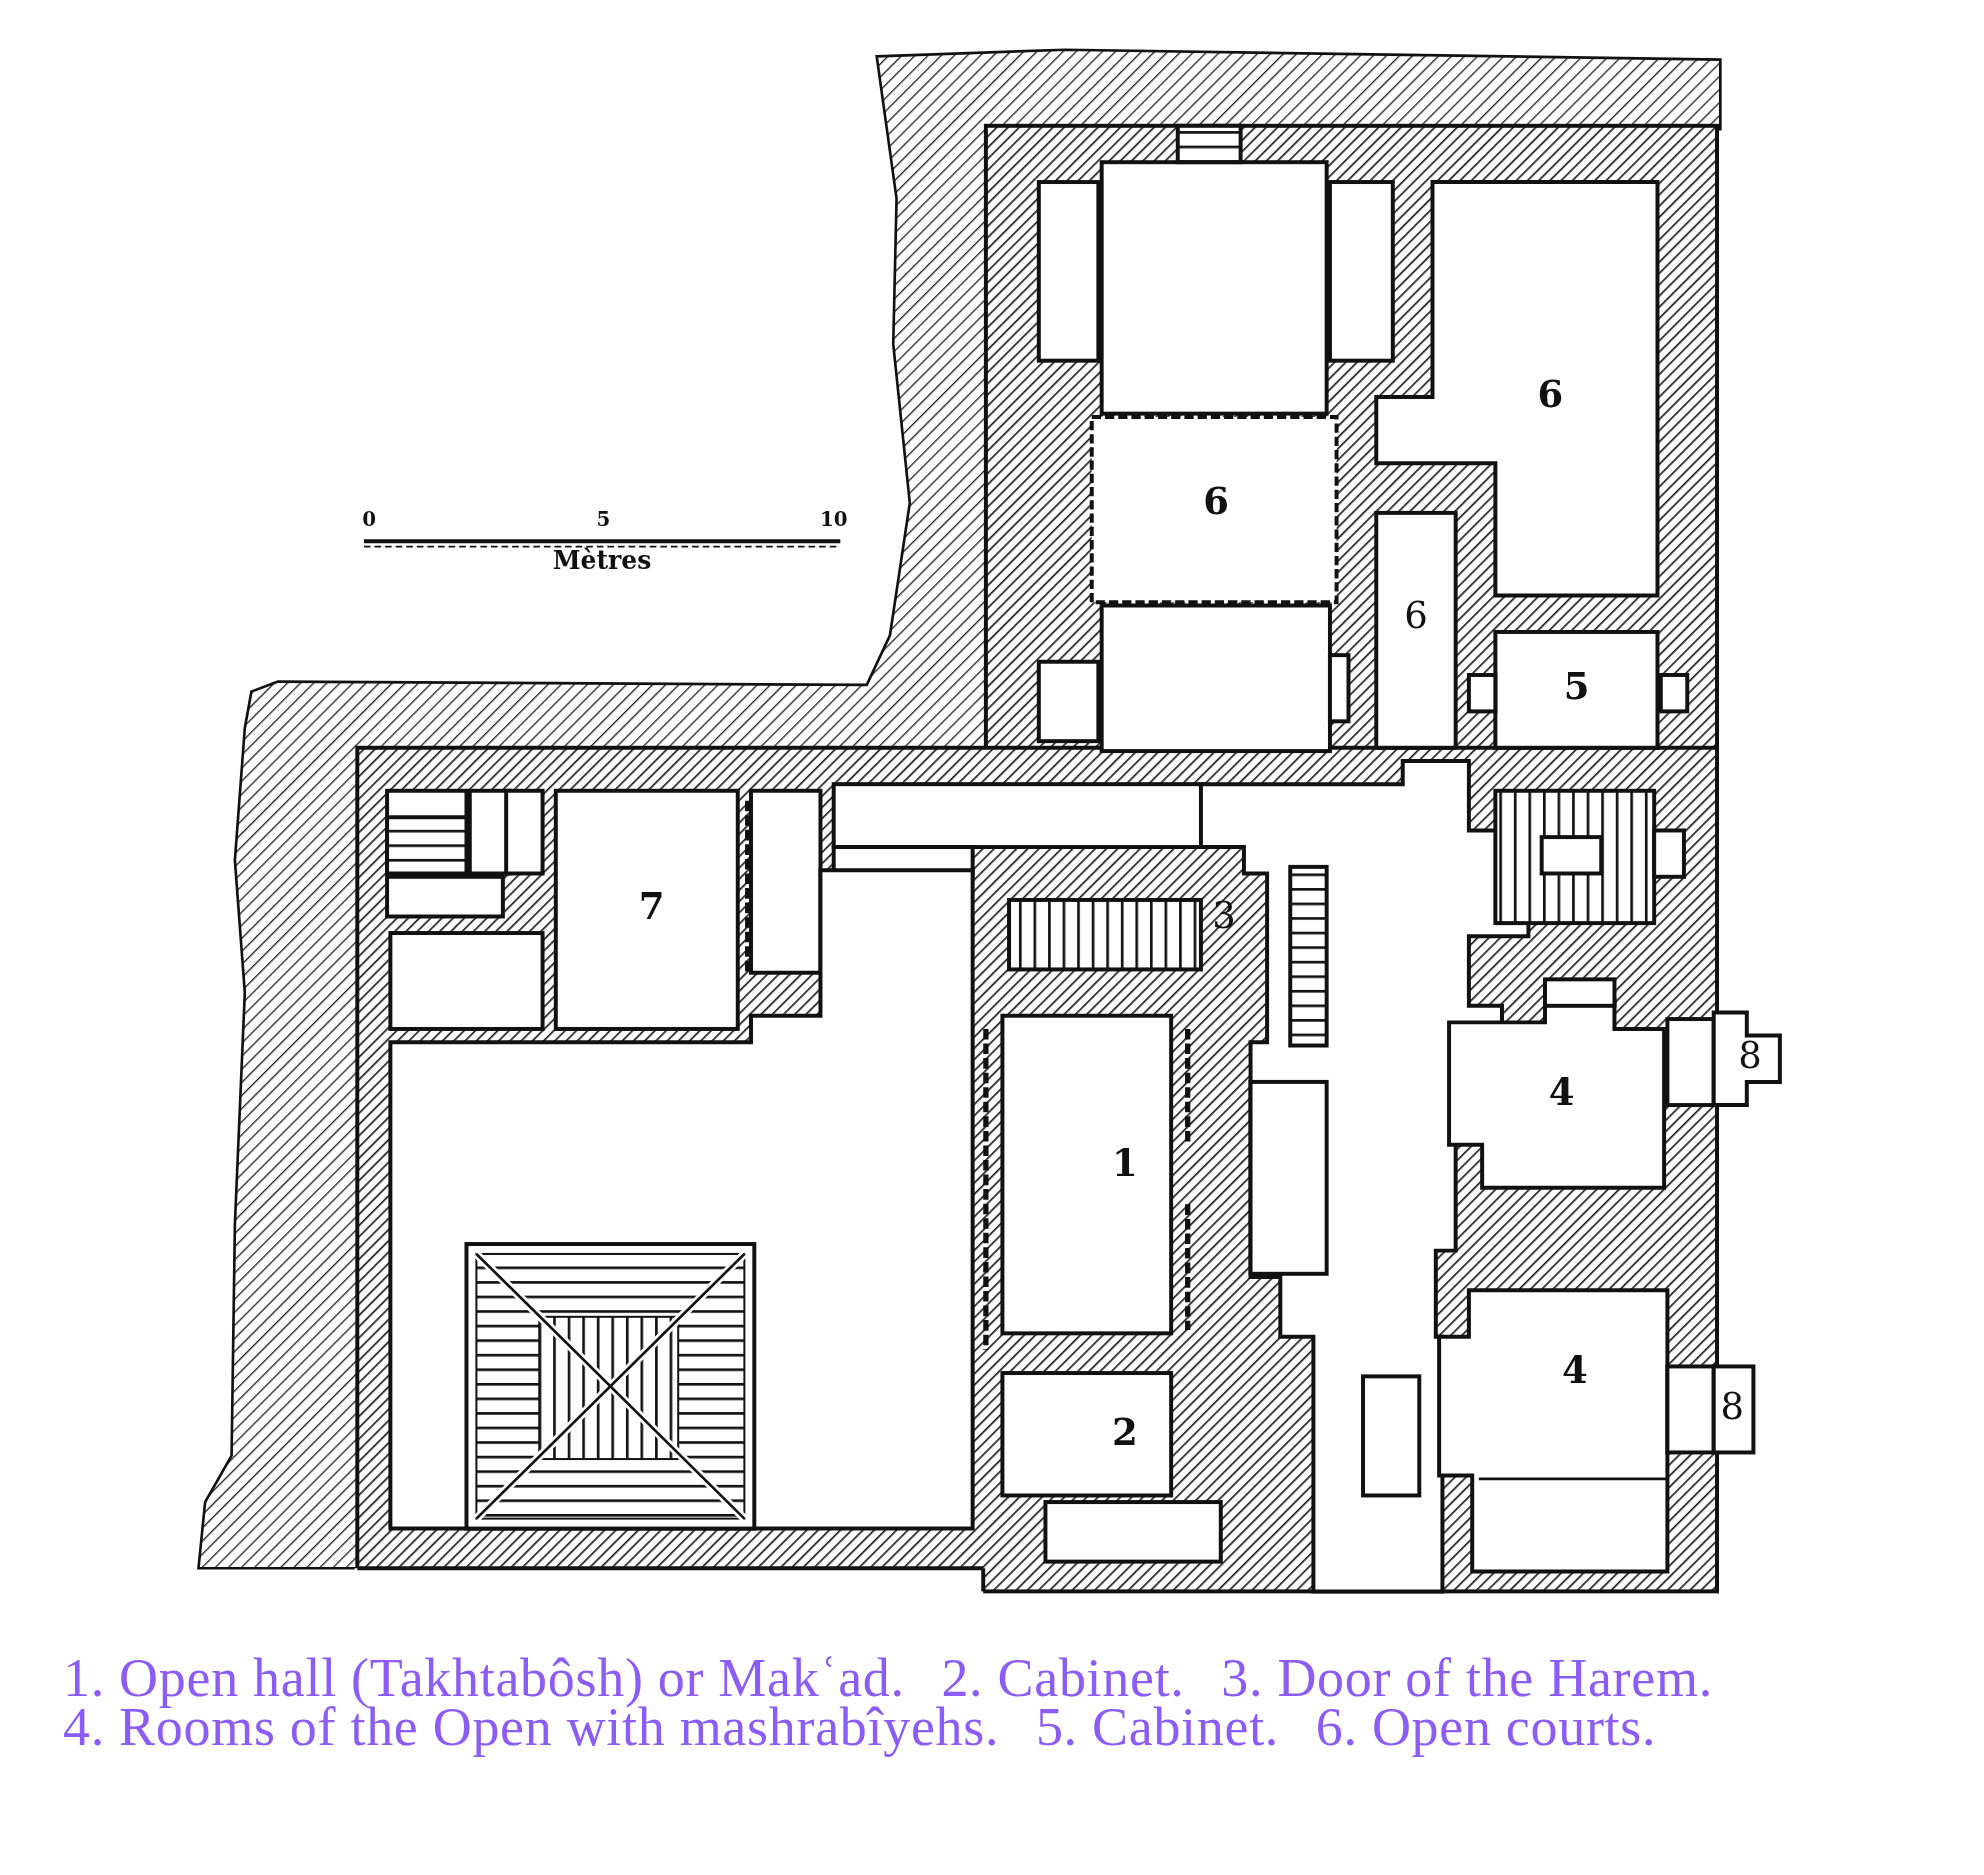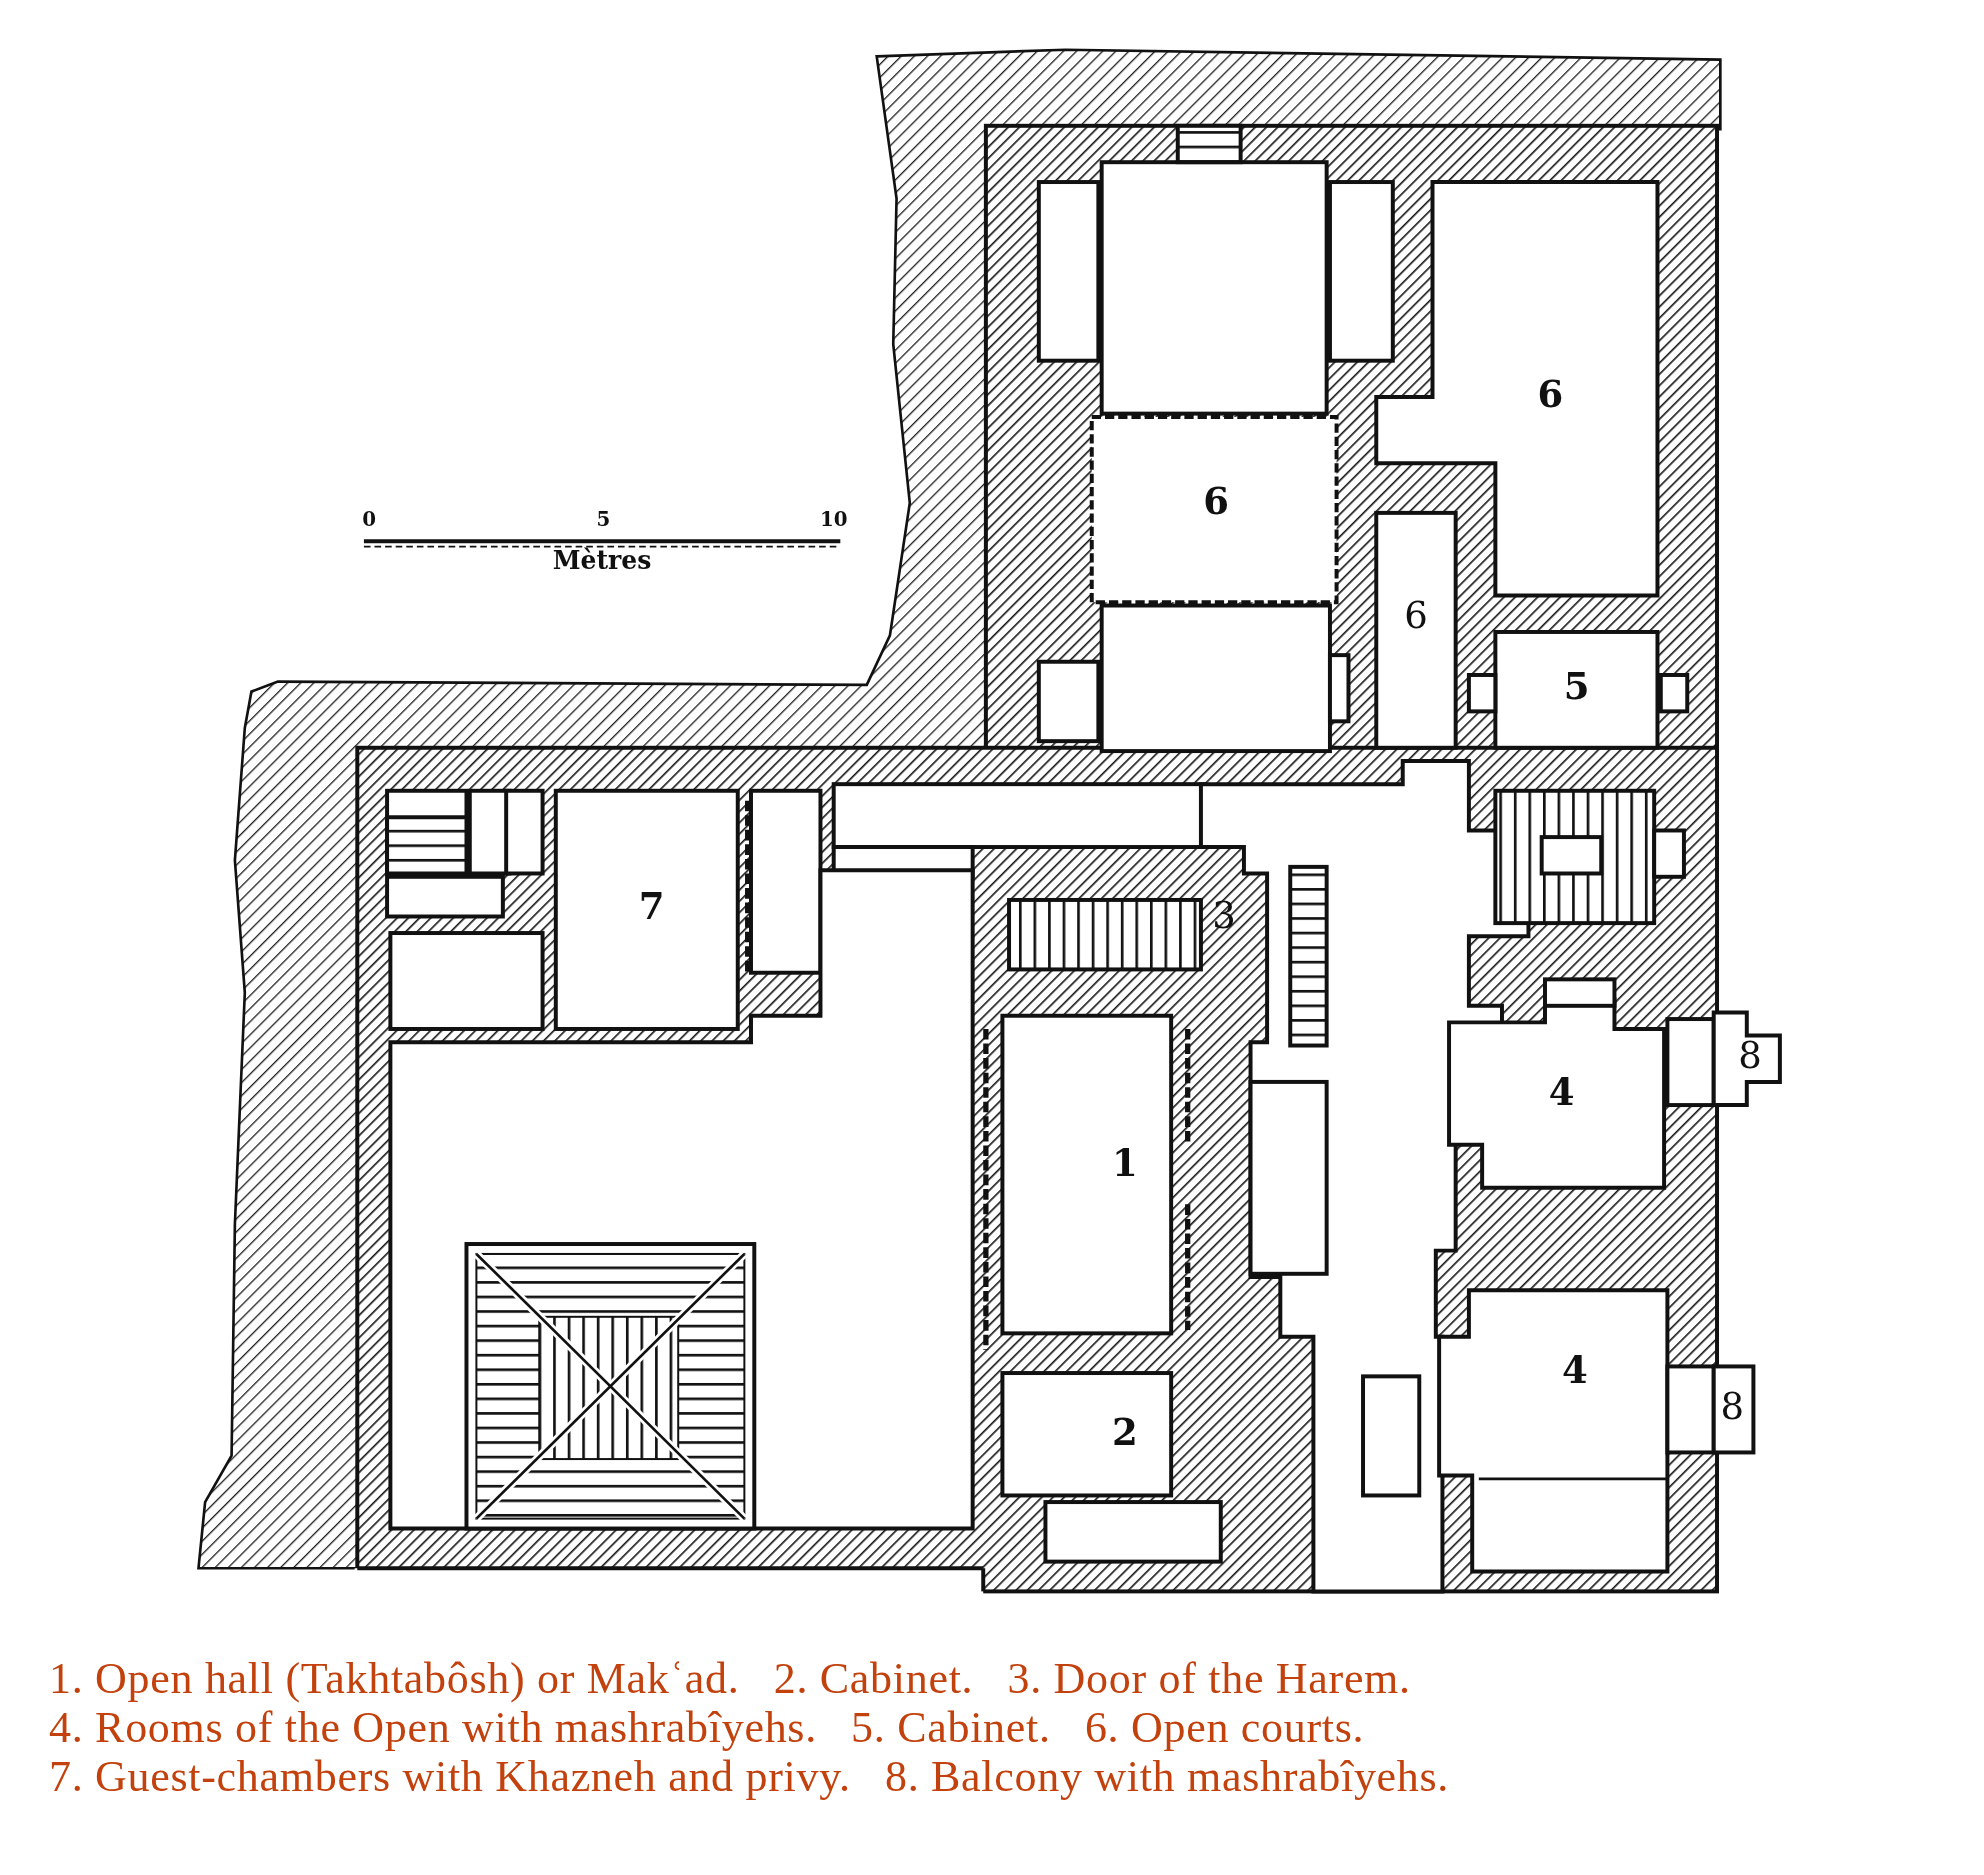--- a/index.html
+++ b/index.html
@@ -2,21 +2,21 @@
 <html style="font-size:10.6px"><head>
 <meta charset="utf-8">
 <style>
   html, body { margin: 0; padding: 0; background: #ffffff; }
   body { width: 1985px; height: 1876px; position: relative; overflow: hidden; font-family: "DejaVu Serif", "Liberation Serif", serif; }
   #plan { position: absolute; left: 0; top: 0; width: 1985px; height: 1876px; }
   .room-label { font-family: "DejaVu Serif", "Liberation Serif", serif; font-weight: bold; font-size: 56px; fill: #111; text-anchor: middle; dominant-baseline: middle; }
   .room-label.light { font-weight: normal; }
   .scale-tick { font-family: "DejaVu Serif", serif; font-weight: bold; font-size: 30px; fill: #111; text-anchor: middle; }
   .scale-unit { font-family: "DejaVu Serif", serif; font-weight: bold; font-size: 38px; fill: #111; text-anchor: middle; }
-  .legend { position: absolute; left: 49px; top: 1654px; width: 1892px; font-family: "Liberation Serif", "DejaVu Serif", serif; font-size: 44px; line-height: 49px; color: #c2410c; }
+  .legend { position: absolute; left: 63px; top: 1654px; width: 1892px; font-family: "Liberation Serif", "DejaVu Serif", serif; font-size: 54px; line-height: 49px; color: #8b5cf6; }
   .legend-line { white-space: nowrap; letter-spacing: 0.7px; }
   .legend-item { margin-right: 22.5px; }
   .legend-num { font-weight: normal; }
 </style>
 </head>
 <body>
 
 <svg id="plan" viewBox="0 0 3000 2835" xmlns="http://www.w3.org/2000/svg">
   <defs>
     <pattern id="hatch" patternUnits="userSpaceOnUse" width="12" height="12" patternTransform="rotate(45)">
@@ -170,18 +170,14 @@
   <div class="legend-line">
     <span class="legend-item"><span class="legend-num">1.</span> <span>Open hall (Takhtabôsh) or Makʿad.</span></span>
     <span class="legend-item"><span class="legend-num">2.</span> <span>Cabinet.</span></span>
     <span class="legend-item"><span class="legend-num">3.</span> <span>Door of the Harem.</span></span>
   </div>
   <div class="legend-line">
     <span class="legend-item"><span class="legend-num">4.</span> <span>Rooms of the Open with mashrabîyehs.</span></span>
     <span class="legend-item"><span class="legend-num">5.</span> <span>Cabinet.</span></span>
     <span class="legend-item"><span class="legend-num">6.</span> <span>Open courts.</span></span>
   </div>
-  <div class="legend-line">
-    <span class="legend-item"><span class="legend-num">7.</span> <span>Guest-chambers with Khazneh and privy.</span></span>
-    <span class="legend-item"><span class="legend-num">8.</span> <span>Balcony with mashrabîyehs.</span></span>
-  </div>
 </div>
 
 
 </body></html>

